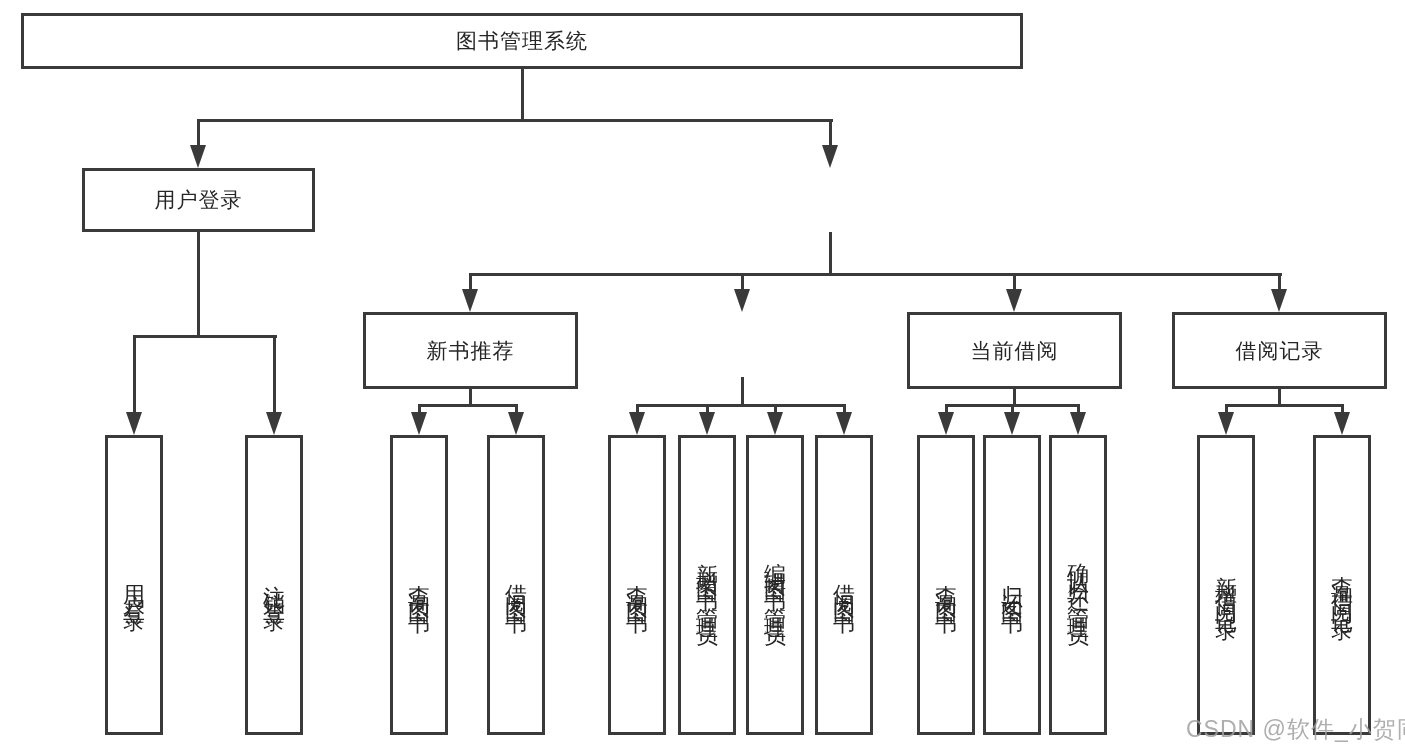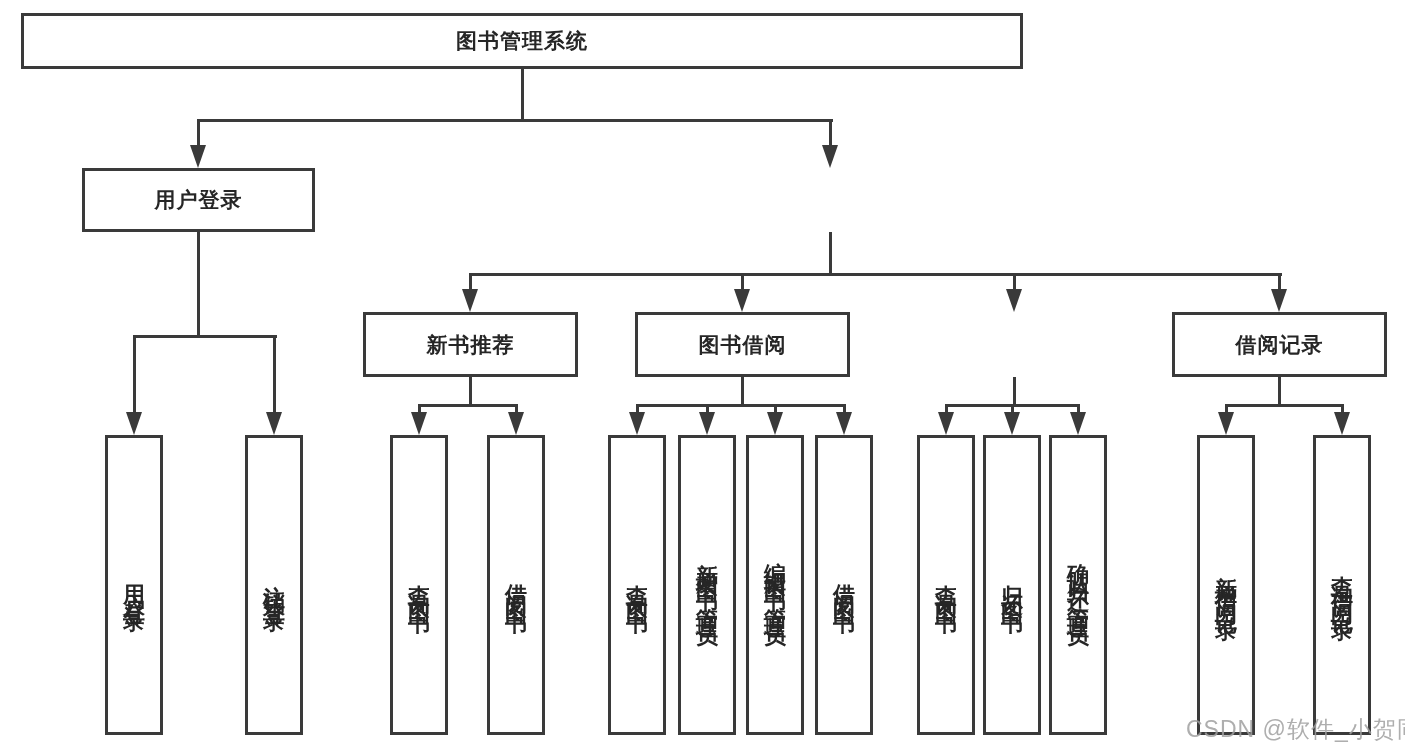--- a/index.html
+++ b/index.html
@@ -3,37 +3,37 @@
 <meta charset="utf-8">
 <style>
   html,body{margin:0;padding:0;background:#ffffff;}
   .stage{
     position:relative;width:1405px;height:747px;background:#ffffff;overflow:hidden;
     font-family:"Liberation Sans","DejaVu Sans",sans-serif;color:#262626;
   }
   .box{
     position:absolute;background:#ffffff;border:3px solid #3a3a3a;box-sizing:border-box;
     display:flex;align-items:center;justify-content:center;
-    font-size:21px;letter-spacing:1px;color:#262626;z-index:2;font-weight:bold;
+    font-size:21px;letter-spacing:1px;color:#262626;z-index:2;
   }
   .vbox span{
     writing-mode:vertical-rl;text-orientation:mixed;
     font-size:22px;letter-spacing:9px;line-height:1;color:#262626;
   }
   .line{position:absolute;background:#3a3a3a;z-index:1;}
   .arrow{
     position:absolute;width:0;height:0;z-index:1;
     border-left:8px solid transparent;border-right:8px solid transparent;
     border-top:23px solid #3a3a3a;
   }
   
   .b-root{left:21px;top:13px;width:1002px;height:56px;}
   .b-login{left:82px;top:168px;width:233px;height:64px;}
   .b-mgmt{left:711px;top:168px;width:238px;height:64px;}
-  .b-l3{top:312px;width:215px;height:65px;}
+  .b-l3{top:312px;width:215px;height:77px;}
   .b-rec{left:363px;} .b-bor{left:635px;} .b-cur{left:907px;} .b-recd{left:1172px;}
   .leaf{top:435px;width:58px;height:300px;}
   .lf-0{left:105px;} .lf-1{left:245px;}
   .lf-2{left:390px;} .lf-3{left:487px;}
   .lf-4{left:608px;} .lf-5{left:678px;} .lf-6{left:746px;} .lf-7{left:815px;}
   .lf-8{left:917px;} .lf-9{left:983px;} .lf-10{left:1049px;}
   .lf-11{left:1197px;} .lf-12{left:1313px;}
   .watermark{
     position:absolute;left:1186px;top:714px;z-index:5;
     font-size:23px;color:#a0a0a0;opacity:.85;letter-spacing:1px;white-space:nowrap;
@@ -48,22 +48,22 @@
     <span>图书管理系统</span>
   </div>
 
   <div class="box b-login">
     <span>用户登录</span>
   </div>
 
   <div class="box b-l3 b-rec">
     <span>新书推荐</span>
   </div>
-  <div class="box b-l3 b-bor">
-    <span>图书借阅</span>
+  <div class="box b-l3 b-cur">
+    <span>当前借阅</span>
   </div>
   <div class="box b-l3 b-recd">
     <span>借阅记录</span>
   </div>
 
   <div class="box vbox leaf lf-0">
     <span>用户登录</span>
   </div>
   <div class="box vbox leaf lf-1">
     <span>注销登录</span>

